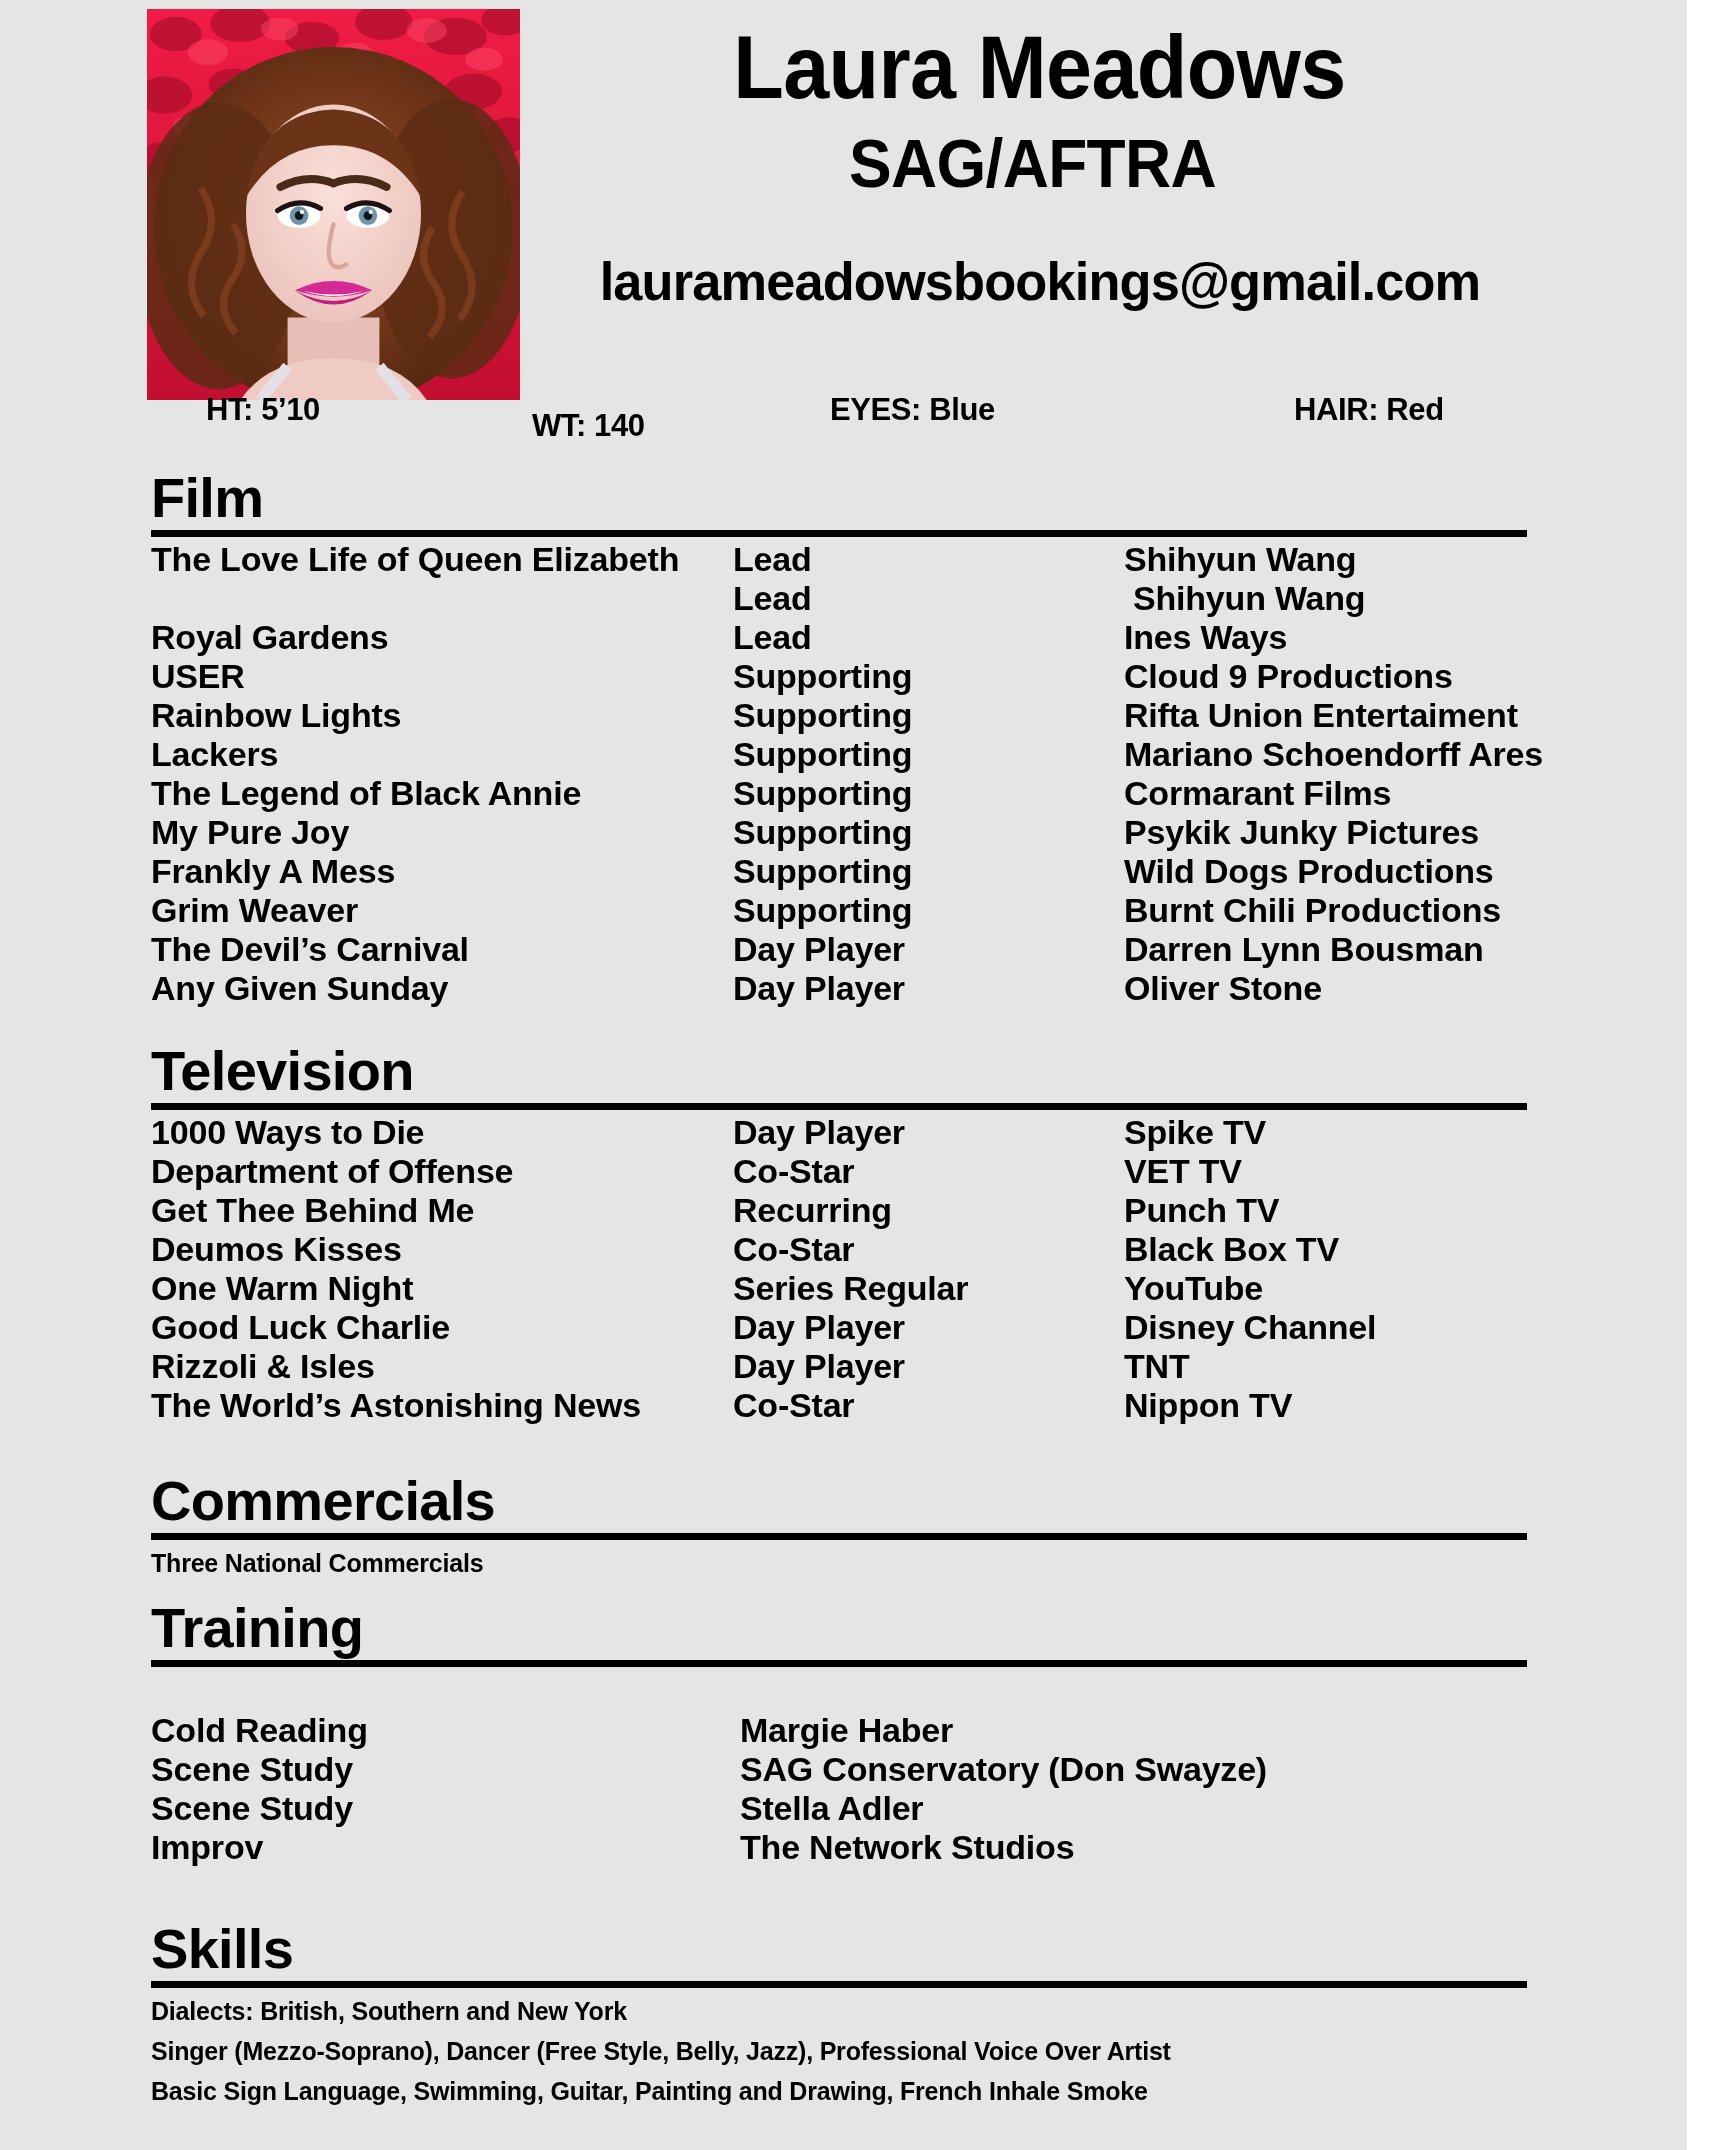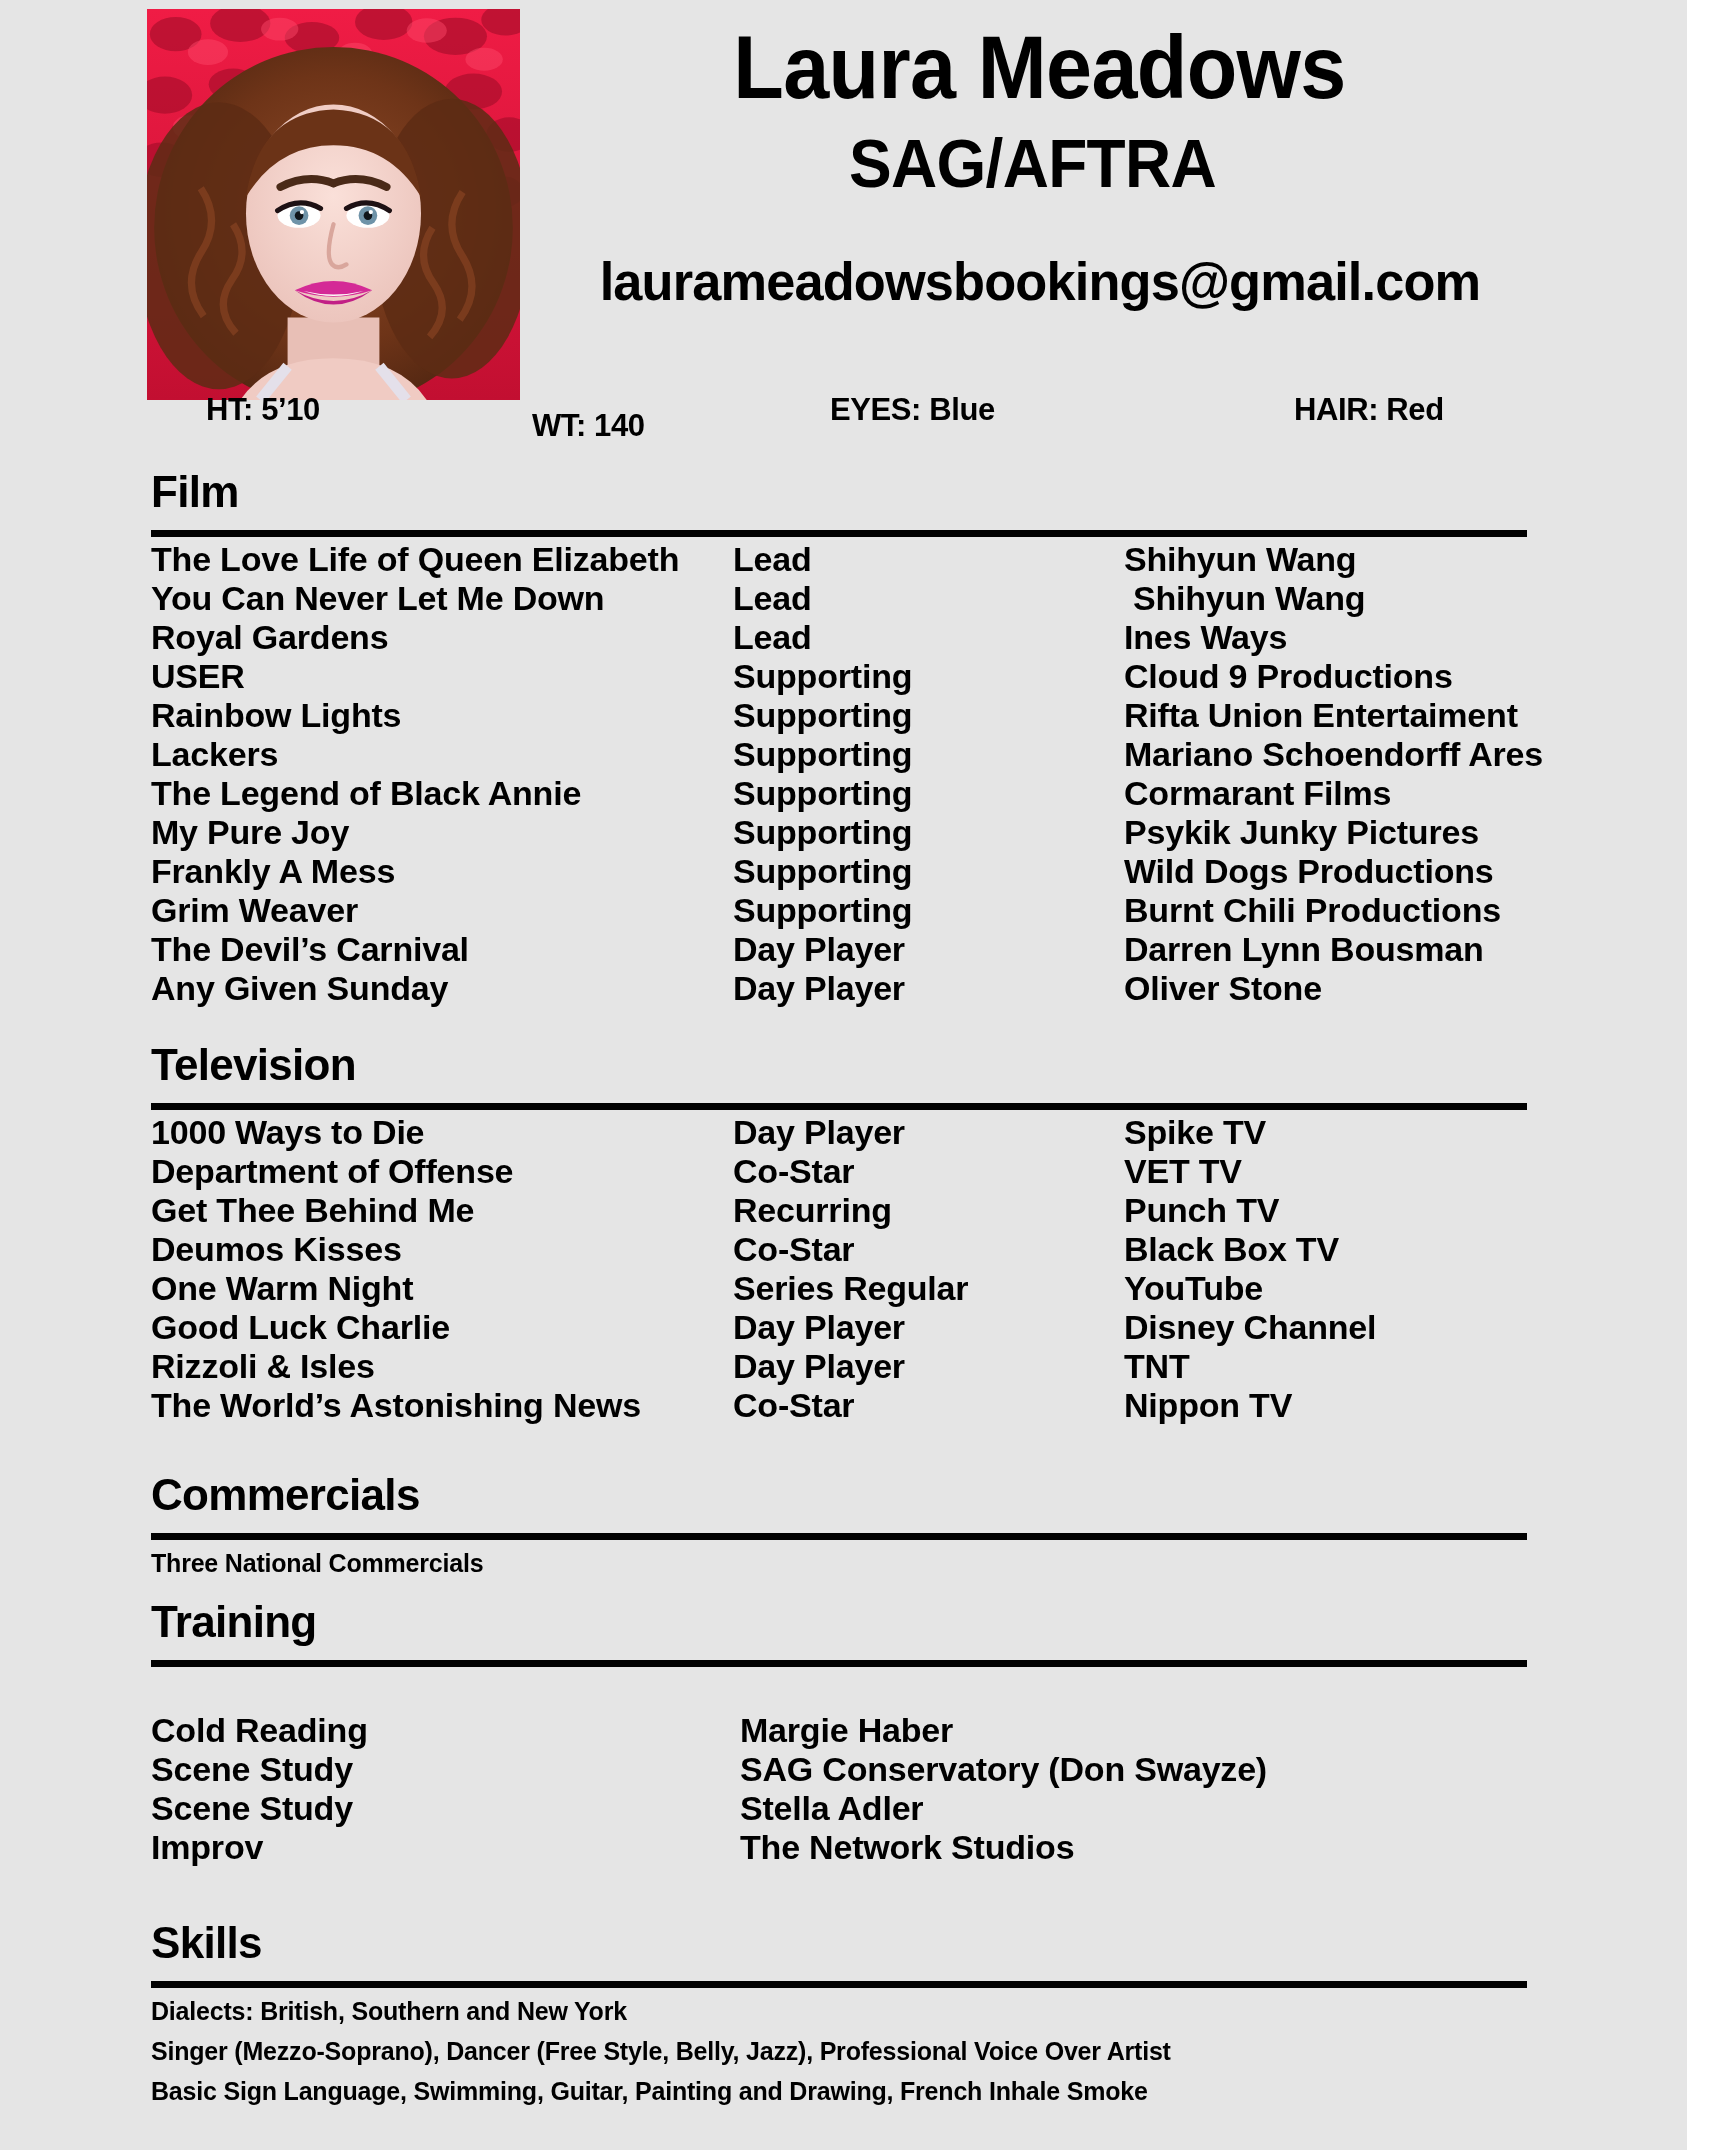--- a/index.html
+++ b/index.html
@@ -106,21 +106,21 @@
   .stat-wt   { left: 532px; margin-top: 16px; }
   .stat-eyes { left: 830px; }
   .stat-hair { left: 1294px; }
 
   
   .section { position: absolute; left: 0; width: 1721px; }
 
   .section-title {
     position: absolute;
     left: 151px;
-    font-size: 44px;
+    font-size: 56px;
     line-height: 1.0;
     font-weight: bold;
     letter-spacing: -0.7px;
     white-space: nowrap;
   }
 
   .rule {
     position: absolute;
     left: 151px;
     width: 1376px;
@@ -307,21 +307,20 @@
   <div class="section" id="sec-film">
     <div class="section-title">Film</div>
     <div class="rule"></div>
     <div class="rows">
       <div class="row">
           <span class="c1">The Love Life of Queen Elizabeth</span>
           <span class="c2">Lead</span>
           <span class="c3">Shihyun Wang</span>
         </div>
       <div class="row indent">
-          <span class="c1">You Can Never Let Me Down</span>
           <span class="c2">Lead</span>
           <span class="c3">Shihyun Wang</span>
         </div>
       <div class="row">
           <span class="c1">Royal Gardens</span>
           <span class="c2">Lead</span>
           <span class="c3">Ines Ways</span>
         </div>
       <div class="row">
           <span class="c1">USER</span>

